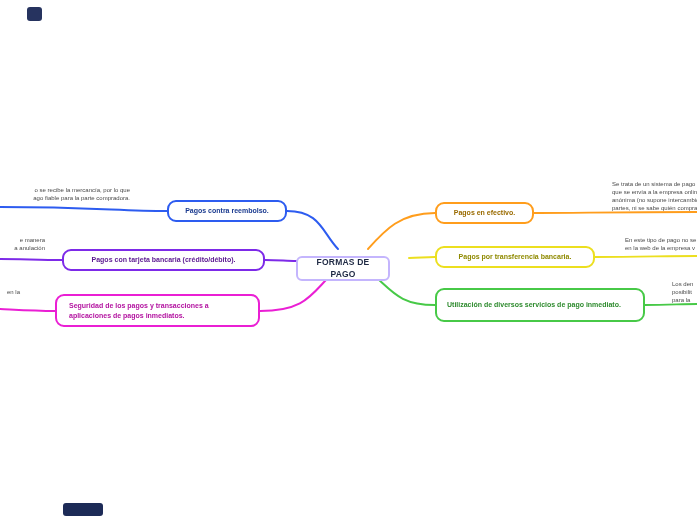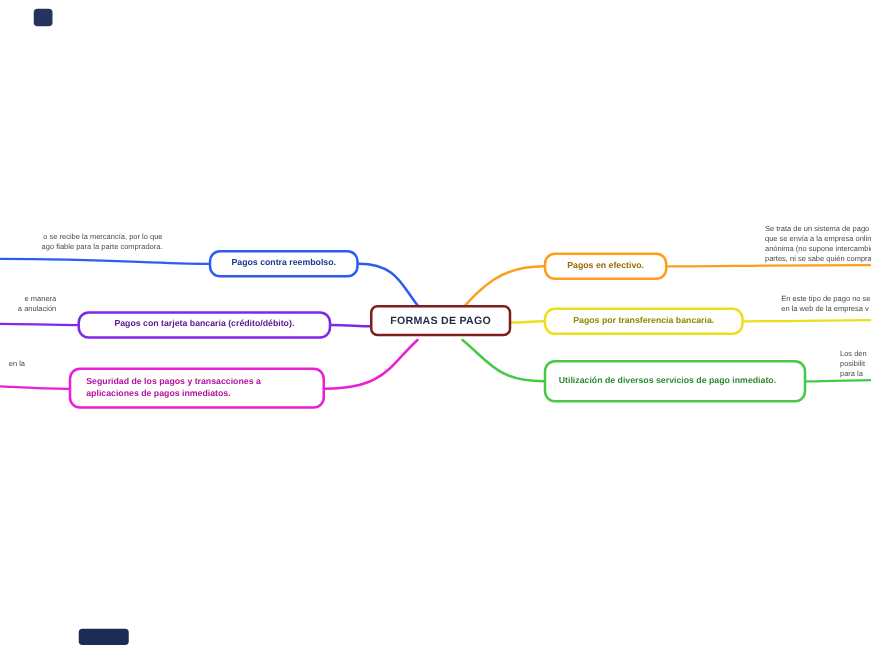--- a/index.html
+++ b/index.html
@@ -27,22 +27,22 @@
     justify-content: center;
     text-align: center;
     font-weight: bold;
     font-size: 7px;
     line-height: 1.35;
     box-sizing: border-box;
     padding: 2px 6px;
     z-index: 2;
   }
   .n-center {
-    left: 296px; top: 244px; width: 113px; height: 25px;
-    border: 2px solid #7f1d1d;
+    left: 296px; top: 256px; width: 94px; height: 25px;
+    border: 2px solid #c4b5fd;
     border-radius: 6px;
     font-size: 8.5px;
     color: #1f2a44;
     letter-spacing: 0.2px;
     z-index: 3;
   }
   .n-reembolso {
     left: 167px; top: 200px; width: 120px; height: 22px;
     border: 2px solid #2d5cf0;
     color: #1a3a8f;

